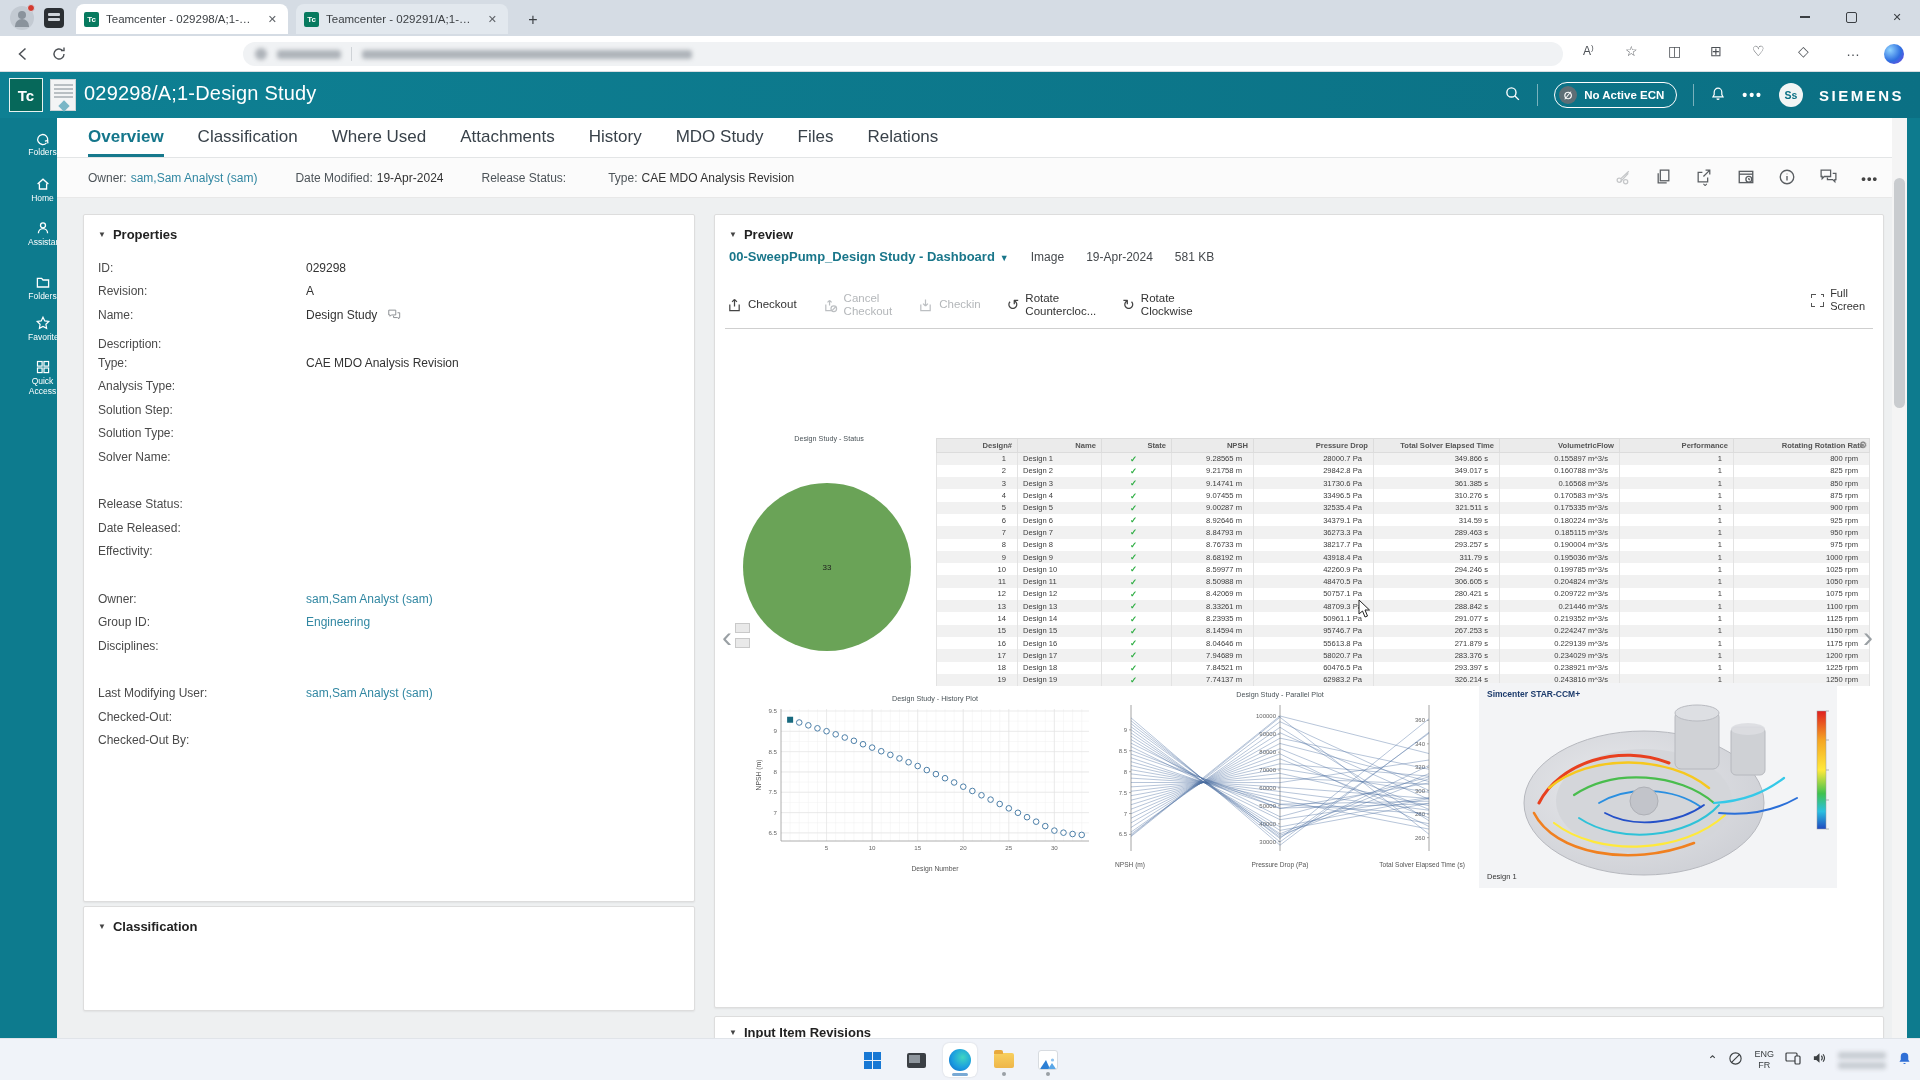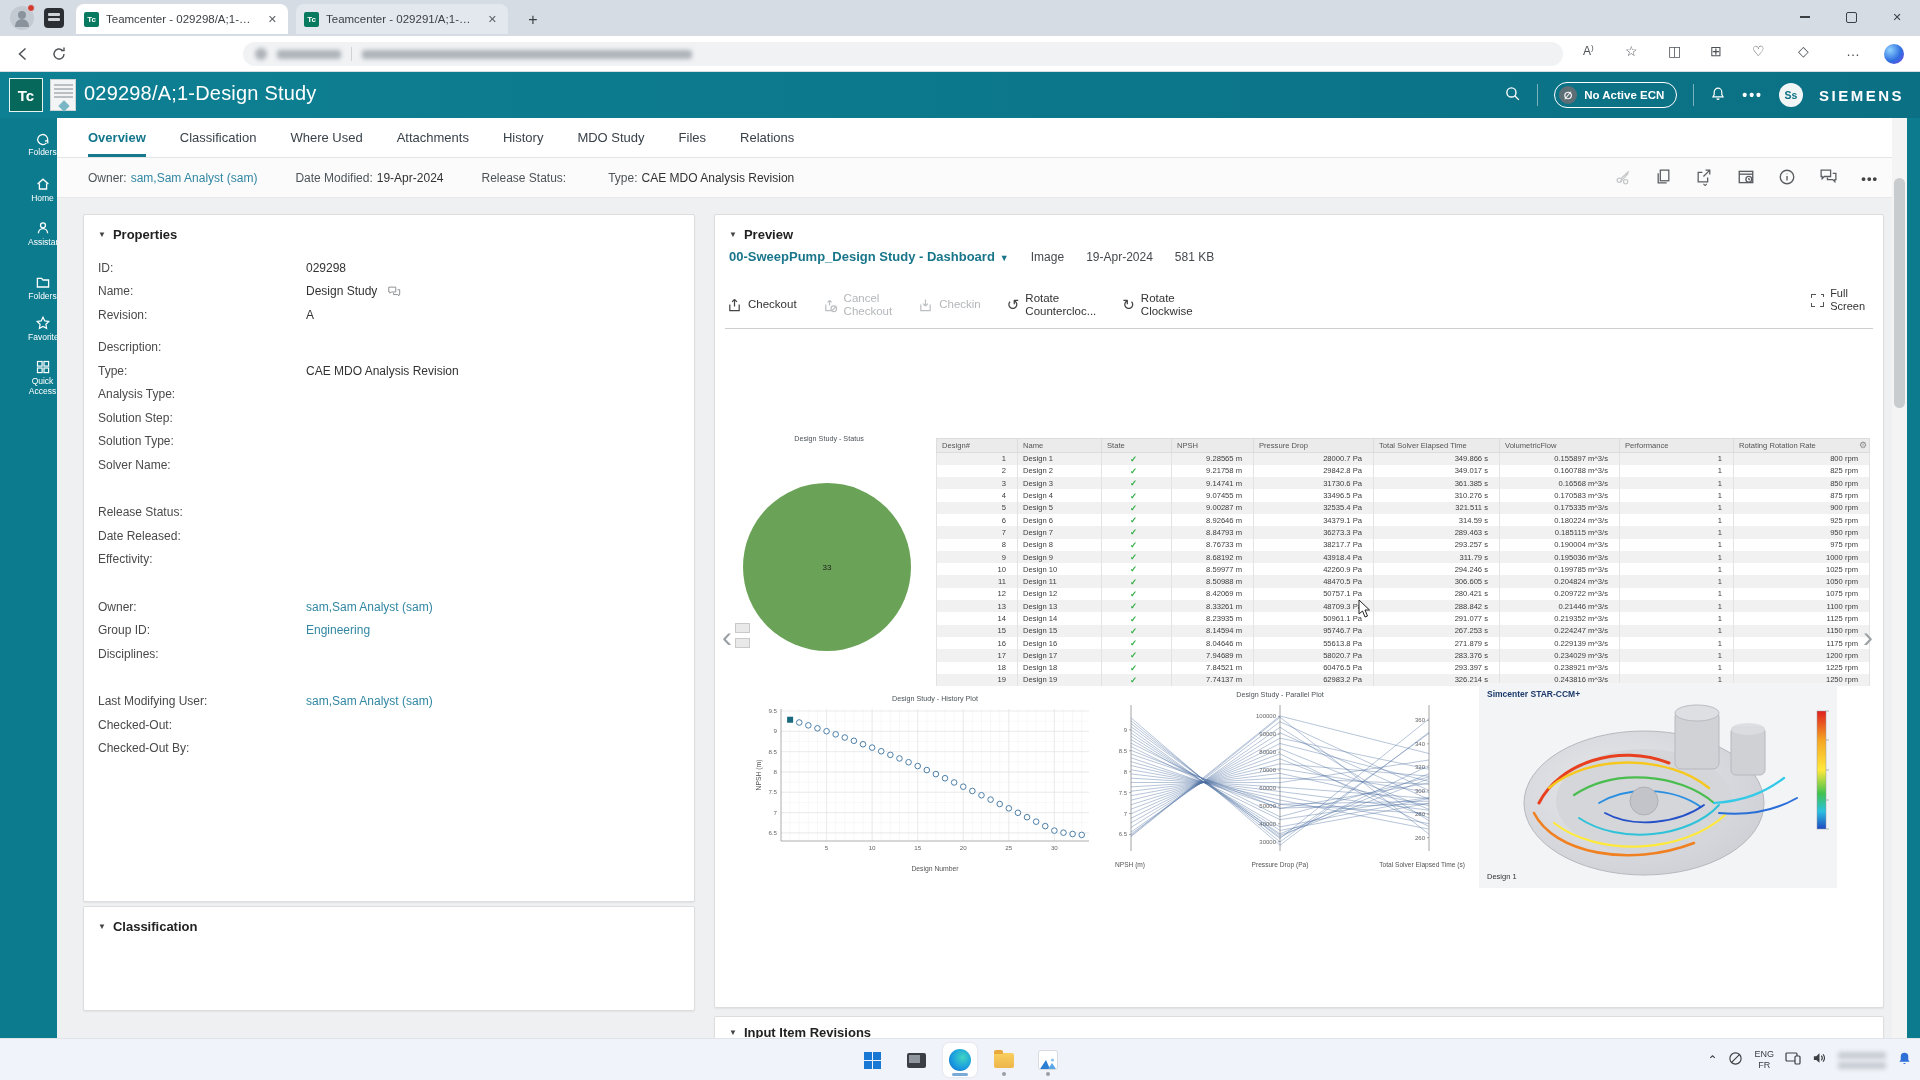--- a/index.html
+++ b/index.html
@@ -55,21 +55,21 @@
   #brand { font-size:15px; font-weight:700; letter-spacing:2.5px; }
   .hicon { font-size:14px; color:#fff; }
 
   #sidebar { position:absolute; left:0; top:46px; width:57px; bottom:0; background:#0d7b8e; }
   .side-item { position:absolute; left:0; width:57px; text-align:center; color:#fff;padding-left:28px; }
   .side-item svg { display:block; margin:0 auto 1px; }
   .side-item .lbl { font-size:8.5px; }
 
   #navtabs { position:absolute; left:57px; top:46px; right:28px; height:40px; background:#fff; border-bottom:1px solid #e3e5e6;
     display:flex; align-items:stretch; padding-left:31px; gap:34px; }
-  .navtab { font-size:13px; color:#39424a; display:flex; align-items:center; border-bottom:3px solid transparent; padding-top:2px; }
+  .navtab { font-size:17px; color:#39424a; display:flex; align-items:center; border-bottom:3px solid transparent; padding-top:2px; }
   .navtab.active { color:#14768b; font-weight:700; border-bottom-color:#17798d; }
 
   #infobar { position:absolute; left:57px; top:86px; right:28px; height:40px; background:#fbfbfb; border-bottom:1px solid #e8e8e8;
     display:flex; align-items:center; padding-left:31px; gap:38px; font-size:12px; }
   .info-item .lab { color:#4d5459; }
   .info-item .val { color:#333; margin-left:4px; }
   .info-item .val.link { color:#3187a2; }
   #info-icons { position:absolute; right:14px; top:0; height:40px; display:flex; align-items:center; gap:23px; }
 
   #content { position:absolute; left:57px; top:126px; right:28px; bottom:0; background:#eef0f1; overflow:hidden; }
@@ -77,21 +77,21 @@
   .card-hdr { display:flex; align-items:center; gap:7px; font-size:13px; font-weight:700; color:#222; padding:12px 0 0 14px; }
   .tri { font-size:8px; color:#444; }
 
   
   #props-card { left:26px; top:16px; width:612px; height:688px; }
   #props-rows { margin-top:14px; }
   .prow { display:flex; padding:0 14px; min-height:23.5px; align-items:center; }
   .prow .pl { width:208px; flex:0 0 auto; font-size:12px; color:#4a4a4a; }
   .prow .pv { font-size:12px; color:#333; display:flex; align-items:center; gap:10px; }
   .prow .pv.link { color:#3187a2; }
-  .gap-s { margin-top:9px; } .gap-l { margin-top:24px; }
+  .gap-s { margin-top:1px;align-items:flex-end; } .gap-l { margin-top:24px; }
 
   #class-card { left:26px; top:708px; width:612px; height:105px; }
   #iir-card { left:657px; top:818px; width:1170px; height:30px; }
 
   
   #preview-card { left:657px; top:16px; width:1170px; height:794px; }
   #ds-row { position:absolute; left:14px; top:34px; display:flex; align-items:baseline; gap:22px; }
   #ds-name { font-size:13px; font-weight:700; color:#19768a; }
   #ds-name .caret { font-size:9px; margin-left:5px; }
   .ds-meta { font-size:12px; color:#45494d; }
@@ -109,21 +109,21 @@
   #fs-ico .c3 { position:absolute; left:0; bottom:0; width:3.5px; height:3.5px; border-left:1.4px solid #555; border-bottom:1.4px solid #555; }
   #fs-ico:after { right:0; bottom:0; border-right:1.4px solid #555; border-bottom:1.4px solid #555; }
   #pv-divider { position:absolute; left:10px; right:10px; top:113px; border-bottom:1px solid #cfcfcf; }
 
   #dashboard { position:absolute; left:6px; top:126px; width:1158px; height:664px; background:#fff; overflow:hidden; }
   .chev { position:absolute; font-size:30px; color:#9aa0a4; font-weight:300; line-height:20px; }
 
   
   #dtable { position:absolute; left:215px; top:97px; width:933px; border-collapse:collapse; table-layout:fixed;
     font-size:7.6px; color:#3c3c3c; }
-  #dtable th { background:#ebebeb; font-weight:400; color:#555; text-align:left; padding:2px 5px; height:13px;
+  #dtable th { background:#ebebeb; font-weight:700; color:#555; text-align:right; padding:2px 5px; height:13px;
     border:1px solid #dcdcdc; overflow:hidden; white-space:nowrap; position:relative; }
   #dtable td { padding:0 11px 0 5px; height:12.3px; border-left:1px solid #e3e3e3; border-right:1px solid #e3e3e3; white-space:nowrap; overflow:hidden; }
   #dtable tbody tr:nth-child(odd) { background:#f1f1f1; }
   #dtable tbody tr:nth-child(even) { background:#fff; }
   td.r { text-align:right; } td.c { text-align:center; }
   .chk { color:#2fae44; font-weight:700; font-size:8.5px; }
   #tbl-gear { position:absolute; right:2px; top:1px; font-size:9px; color:#888; }
 
   
   .leg-stub { position:absolute; width:15px; height:10px; background:#e9e9e9; border:1px solid #c9c9c9; }
@@ -363,29 +363,29 @@
         <div class="card-hdr">
           <span class="tri">▼</span>
           <span>Properties</span>
         </div>
         <div id="props-rows">
             <div class="prow">
               <span class="pl">ID:</span>
               <span class="pv">029298</span>
             </div>
             <div class="prow">
+              <span class="pl">Revision:</span>
+              <span class="pv">A</span>
+            </div>
+            <div class="prow">
               <span class="pl">Name:</span>
               <span class="pv">Design Study<svg width="14" height="13" viewBox="0 0 16 14" fill="none" stroke="#8a8e92" stroke-width="1.1">
                   <path d="M2 2 H10 V7.5 H5 L3.5 9 V7.5 H2 Z"></path>
                   <path d="M12 5 H14.5 V10.5 H13.5 V12 L12 10.5 H7.5 V8.5"></path>
                 </svg></span>
-            </div>
-            <div class="prow">
-              <span class="pl">Revision:</span>
-              <span class="pv">A</span>
             </div>
             <div class="prow gap-s">
               <span class="pl">Description:</span>
               <span class="pv"></span>
             </div>
             <div class="prow">
               <span class="pl">Type:</span>
               <span class="pv">CAE MDO Analysis Revision</span>
             </div>
             <div class="prow">

